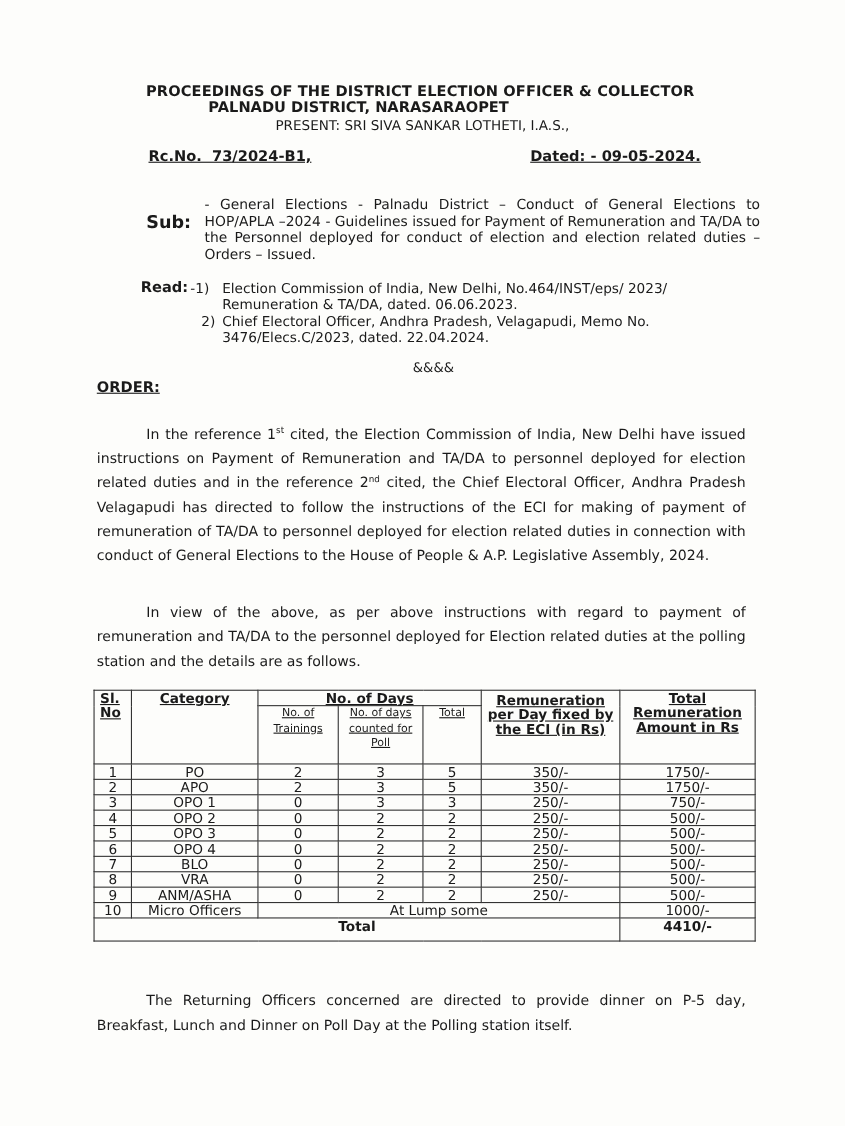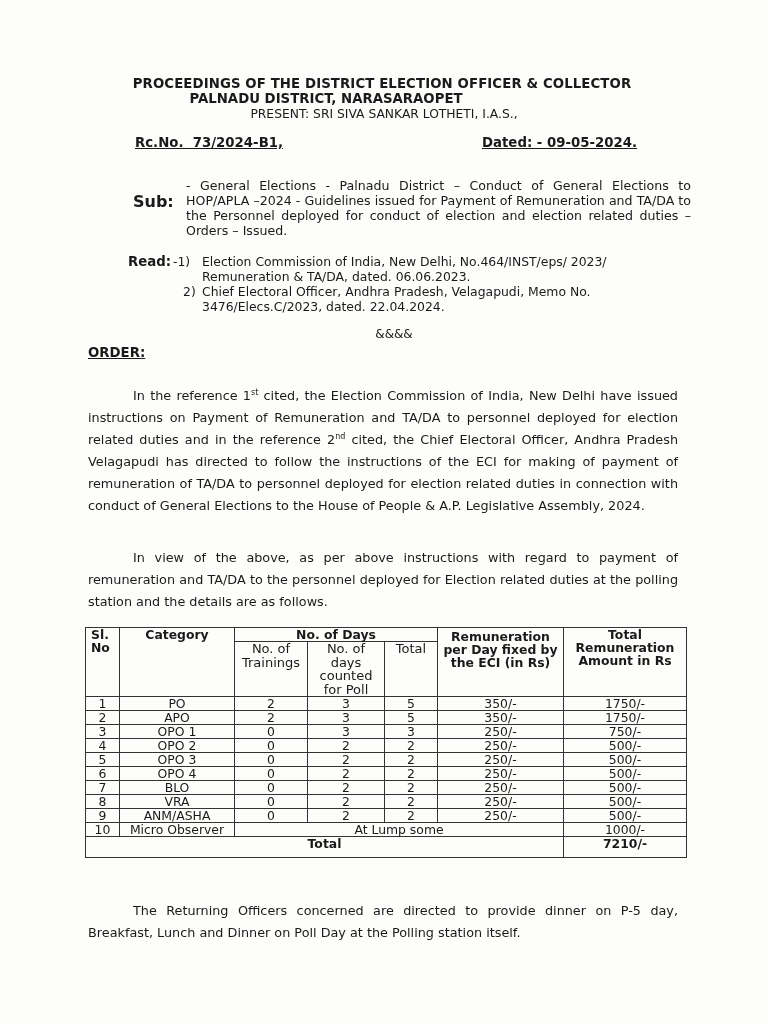--- a/index.html
+++ b/index.html
@@ -20,22 +20,22 @@
   .amp { top: 327px; left: 0; width: 768px; text-align: center; font-size: 12px; padding-left: 20px; box-sizing: border-box; }
   .order { top: 345px; left: 88px; font-weight: bold; font-size: 13.3px; text-decoration: underline; }
   .para { left: 88px; width: 590px; font-size: 12.8px; line-height: 22px; text-align: justify; }
   .para .indent { display: inline-block; width: 45px; }
   sup { font-size: 8px; line-height: 0; }
   table.rem {
     position: absolute; top: 627px; left: 85px; width: 601px; border-collapse: collapse;
     font-size: 12.4px; table-layout: fixed;
   }
   table.rem td, table.rem th { border: 1px solid #333; padding: 0 2px; text-align: center; line-height: 13px; vertical-align: top; }
-  table.rem th { font-weight: bold; }
-  table.rem .sub th { font-weight: normal; font-size: 13px; line-height: 13.5px; margin-left: 16px; }
+  table.rem th { font-weight: bold; text-decoration: underline; }
+  table.rem .sub th { font-weight: normal; font-size: 10px; line-height: 13.5px; margin-left: 16px; }
   table.rem tbody td { height: 13px; line-height: 13px; }
   table.rem .sl-h { text-align: left; padding-left: 5px; }
   table.rem .total-row td { height: 20px; font-weight: bold; vertical-align: top; }
   .ret { left: 88px; width: 590px; font-size: 12.8px; line-height: 22px; text-align: justify; }
 </style>
 </head>
 <body>
 
 <div class="abs hdr1">PROCEEDINGS OF THE DISTRICT ELECTION OFFICER &amp; COLLECTOR</div>
 <div class="abs hdr2">PALNADU DISTRICT, NARASARAOPET</div>
@@ -163,24 +163,24 @@
       <td>9</td>
       <td>ANM/ASHA</td>
       <td>0</td>
       <td>2</td>
       <td>2</td>
       <td>250/-</td>
       <td>500/-</td>
     </tr>
     <tr>
       <td>10</td>
-      <td>Micro Observer</td>
+      <td>Micro Officers</td>
       <td colspan="4">At Lump some</td>
       <td>1000/-</td>
     </tr>
     <tr class="total-row">
       <td colspan="6">Total</td>
-      <td>7210/-</td>
+      <td>4410/-</td>
     </tr>
   </tbody>
 </table>
 
 <div class="abs ret" style="top:900px;"><span class="indent" style="display:inline-block;width:45px;"></span><span>The Returning Officers concerned are directed to provide dinner on P-5 day, Breakfast, Lunch and Dinner on Poll Day at the Polling station itself.</span></div>
 
 </body></html>

